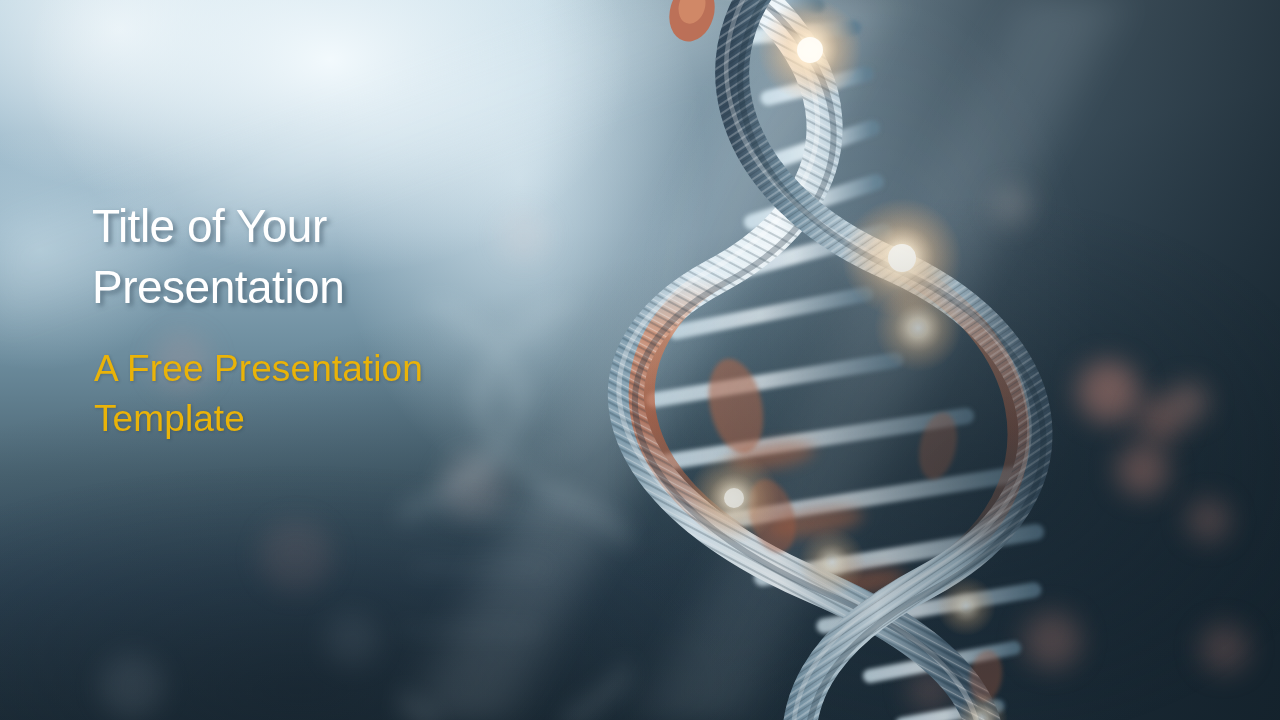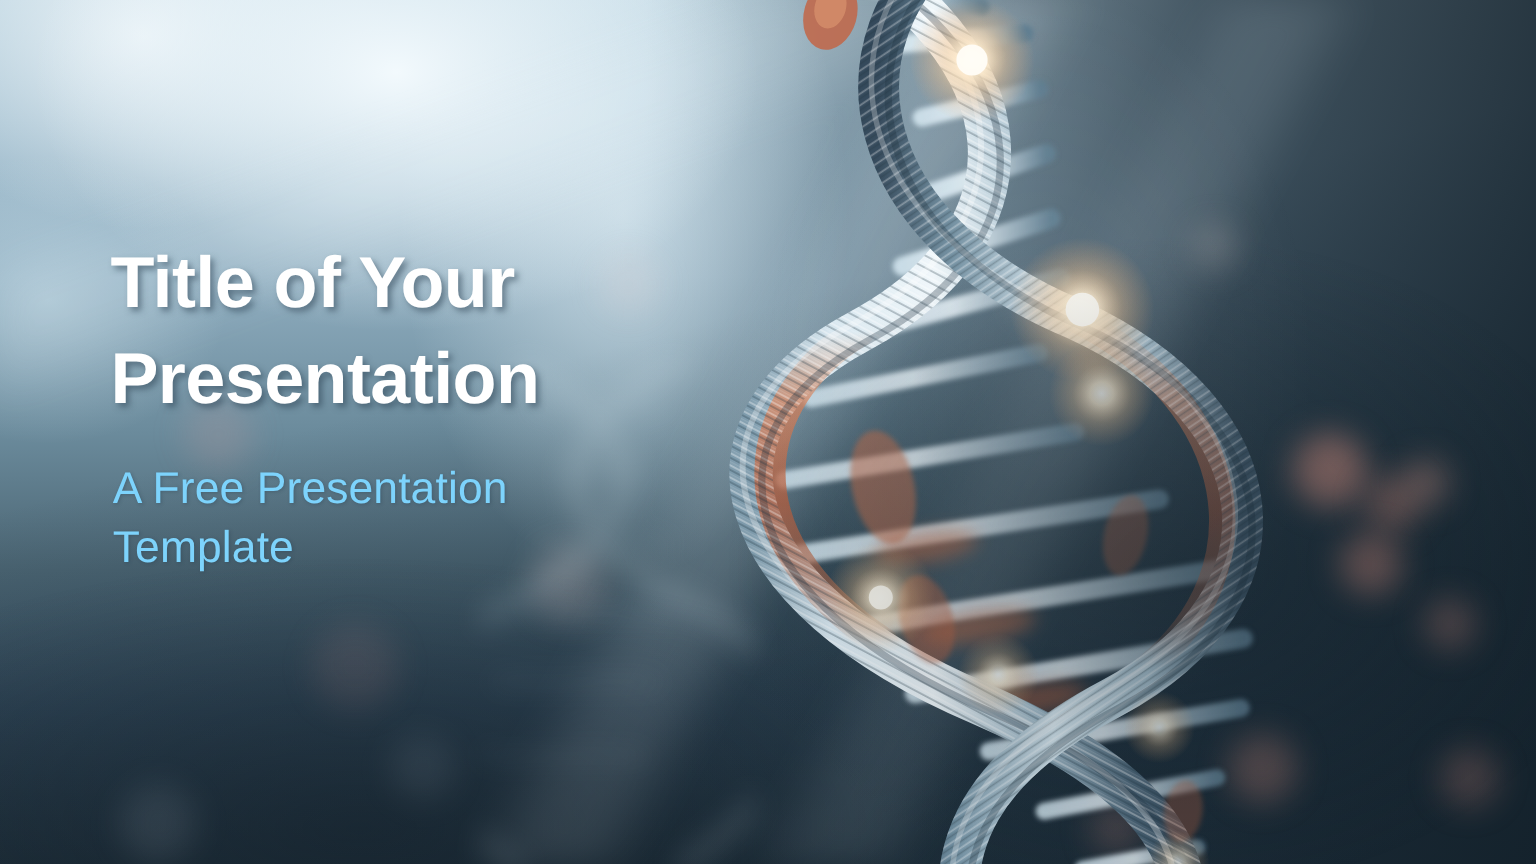--- a/index.html
+++ b/index.html
@@ -112,34 +112,34 @@
 
   
   #text-block {
     position: absolute;
     left: 92px;
     top: 196px;
     width: 520px;
   }
   #slide-title {
     margin: 0;
-    font-size: 60px;
+    font-size: 46px;
     line-height: 1.33;
-    font-weight: bold;
+    font-weight: normal;
     color: #ffffff;
     letter-spacing: -0.5px;
     text-shadow: 3px 3px 5px rgba(40,62,78,0.52);
     white-space: pre-line;
   }
   #slide-subtitle {
     margin: 26px 0 0 2px;
     font-size: 37px;
     line-height: 1.33;
     font-weight: normal;
-    color: #7dd3fc;
+    color: #eab308;
     letter-spacing: 0.1px;
     text-shadow: 1px 1px 3px rgba(34,54,68,0.30);
     white-space: pre-line;
     max-width: 380px;
   }
 </style>
 </head>
 <body>
 
 <div id="slide">

